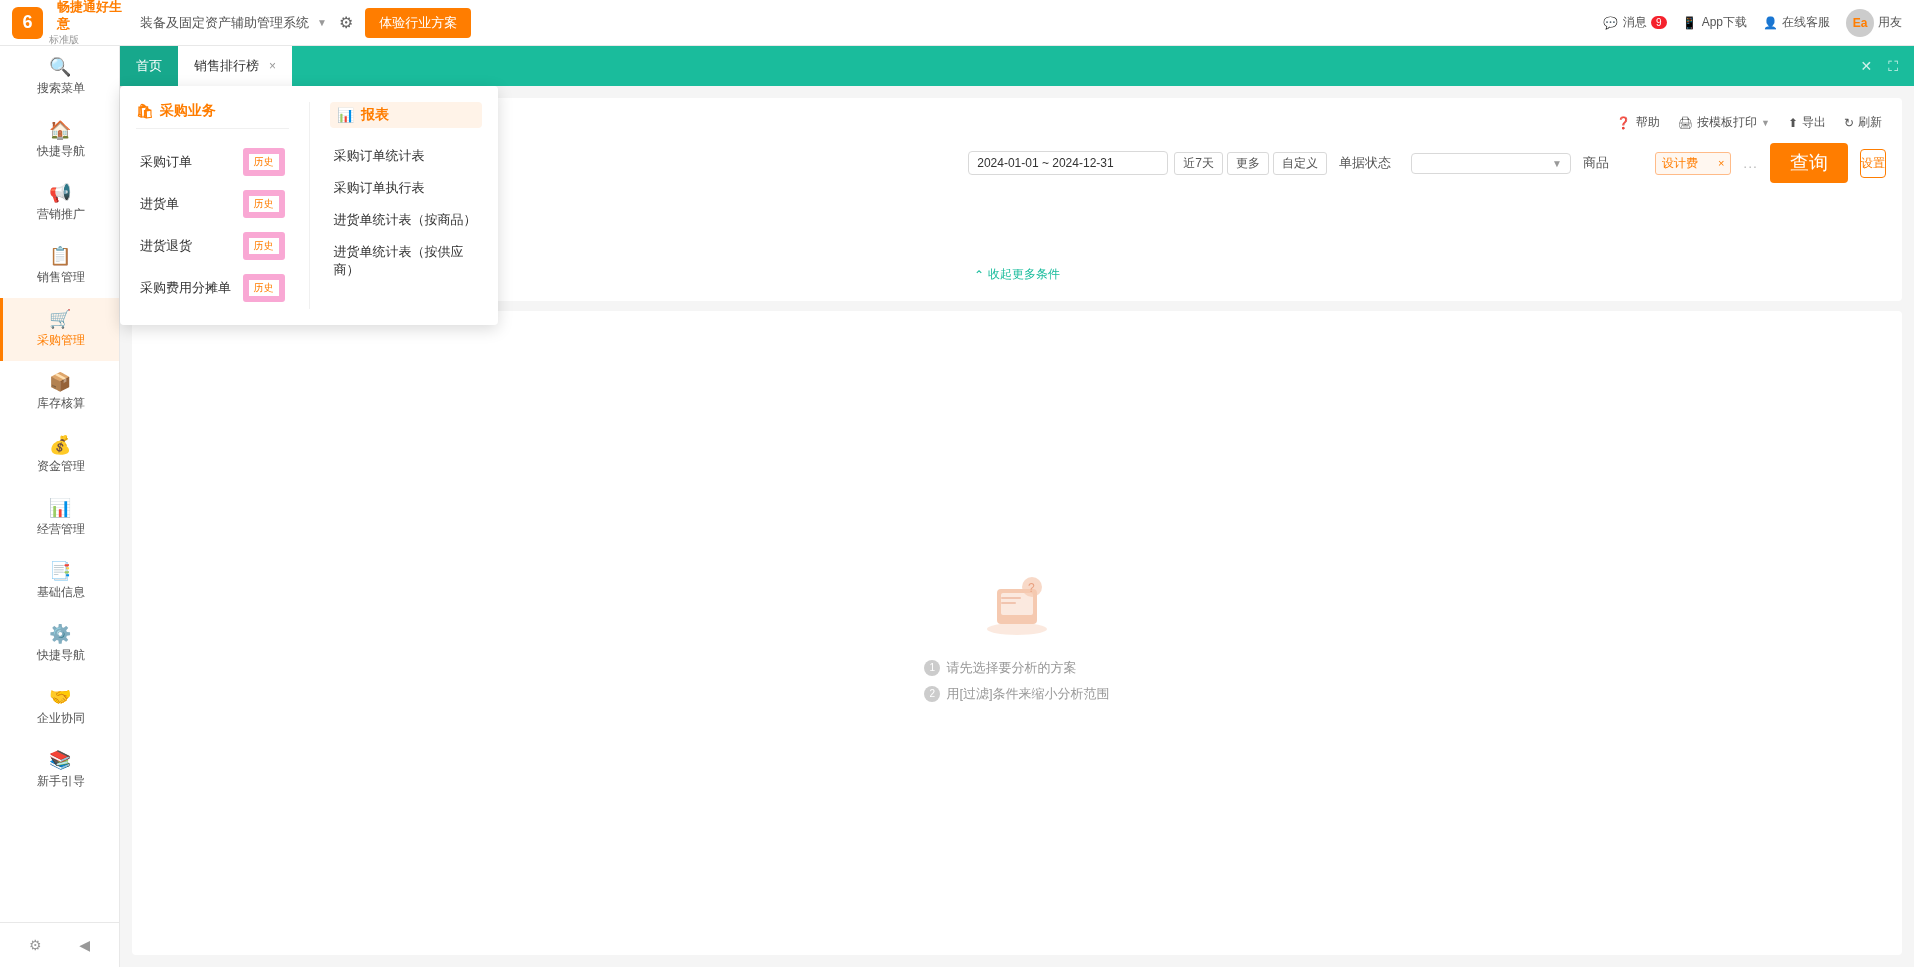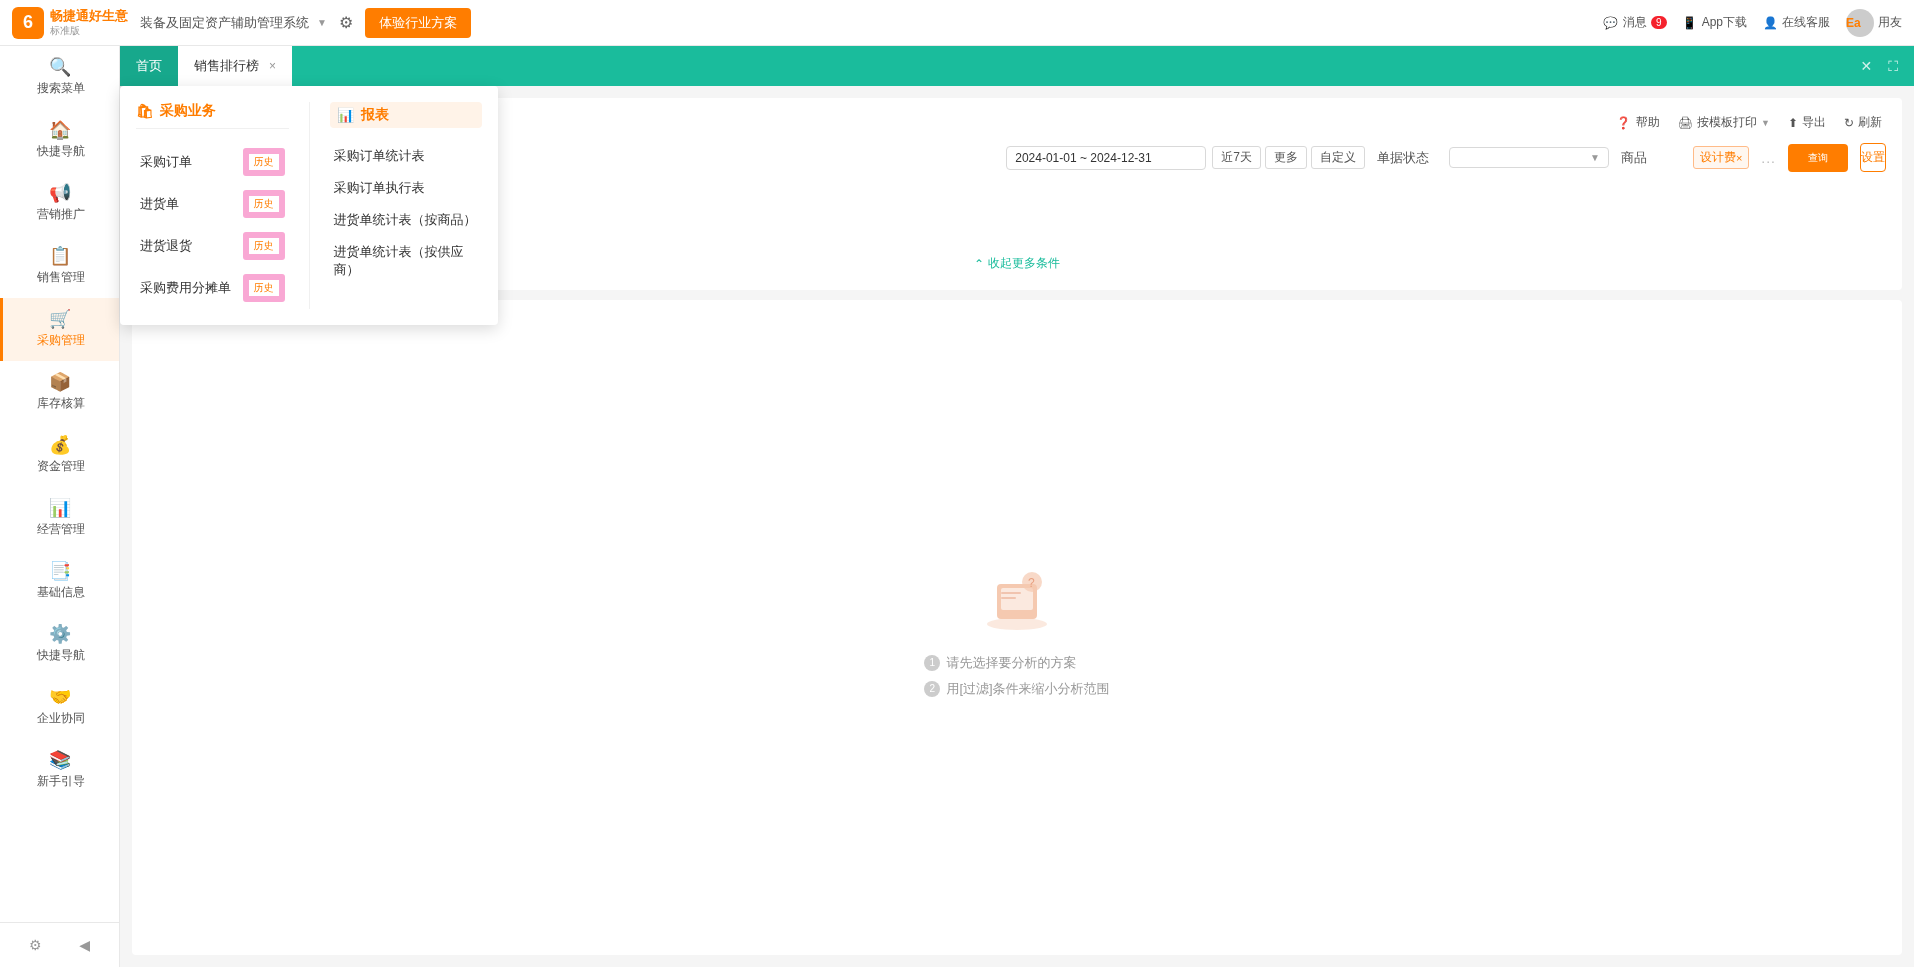--- a/index.html
+++ b/index.html
@@ -33,21 +33,21 @@
       justify-content: center;
       color: white;
       font-size: 18px;
       font-weight: bold;
     }
     .logo-text {
       font-size: 11px;
       color: #666;
       line-height: 1.3;
     }
-    .logo-text .main { color: #ff7d00; font-weight: bold; font-size: 13px; }
+    .logo-text .main { color: #ff7d00; font-weight: bold; font-size: 13px; margin-left: 8px; }
     .logo-text .sub { color: #999; font-size: 10px; }
     .system-title-text { color: #555; }
     .dropdown-arrow {
       color: #999;
       font-size: 10px;
       cursor: pointer;
     }
     .settings-icon {
       color: #666;
       font-size: 16px;
@@ -86,21 +86,21 @@
       min-width: 16px;
       text-align: center;
     }
     .user-avatar {
       width: 28px;
       height: 28px;
       background: #ccc;
       border-radius: 50%;
       display: flex;
       align-items: center;
-      justify-content: flex-start;
+      justify-content: center;
       font-size: 12px;
       color: #666;
     }
 
     
     .main-layout {
       display: flex;
       flex: 1;
       overflow: hidden;
     }
@@ -279,21 +279,21 @@
       background: #fff;
       min-width: 160px;
       cursor: pointer;
       color: #333;
       font-size: 12px;
     }
     .select-control .arrow { color: #999; font-size: 10px; margin-left: auto; }
     .tag {
       display: inline-flex;
       align-items: center;
-      gap: 0;
+      gap: 20px;
       background: #fff7f0;
       border: 1px solid #ffbb88;
       border-radius: 3px;
       padding: 2px 6px;
       font-size: 12px;
       color: #ff7d00;
     }
     .tag-close { cursor: pointer; font-size: 11px; }
 
     .toolbar-right {
@@ -310,21 +310,21 @@
       cursor: pointer;
       font-size: 12px;
       padding: 2px 4px;
     }
     .query-btn {
       background: #ff7d00;
       color: white;
       border: none;
       padding: 7px 20px;
       border-radius: 4px;
-      font-size: 10px;
+      font-size: 19px;
       cursor: pointer;
     }
     .settings-btn {
       background: #fff;
       color: #ff7d00;
       border: 1px solid #ff7d00;
       padding: 5px 0;
       border-radius: 4px;
       font-size: 12px;
       cursor: pointer;

